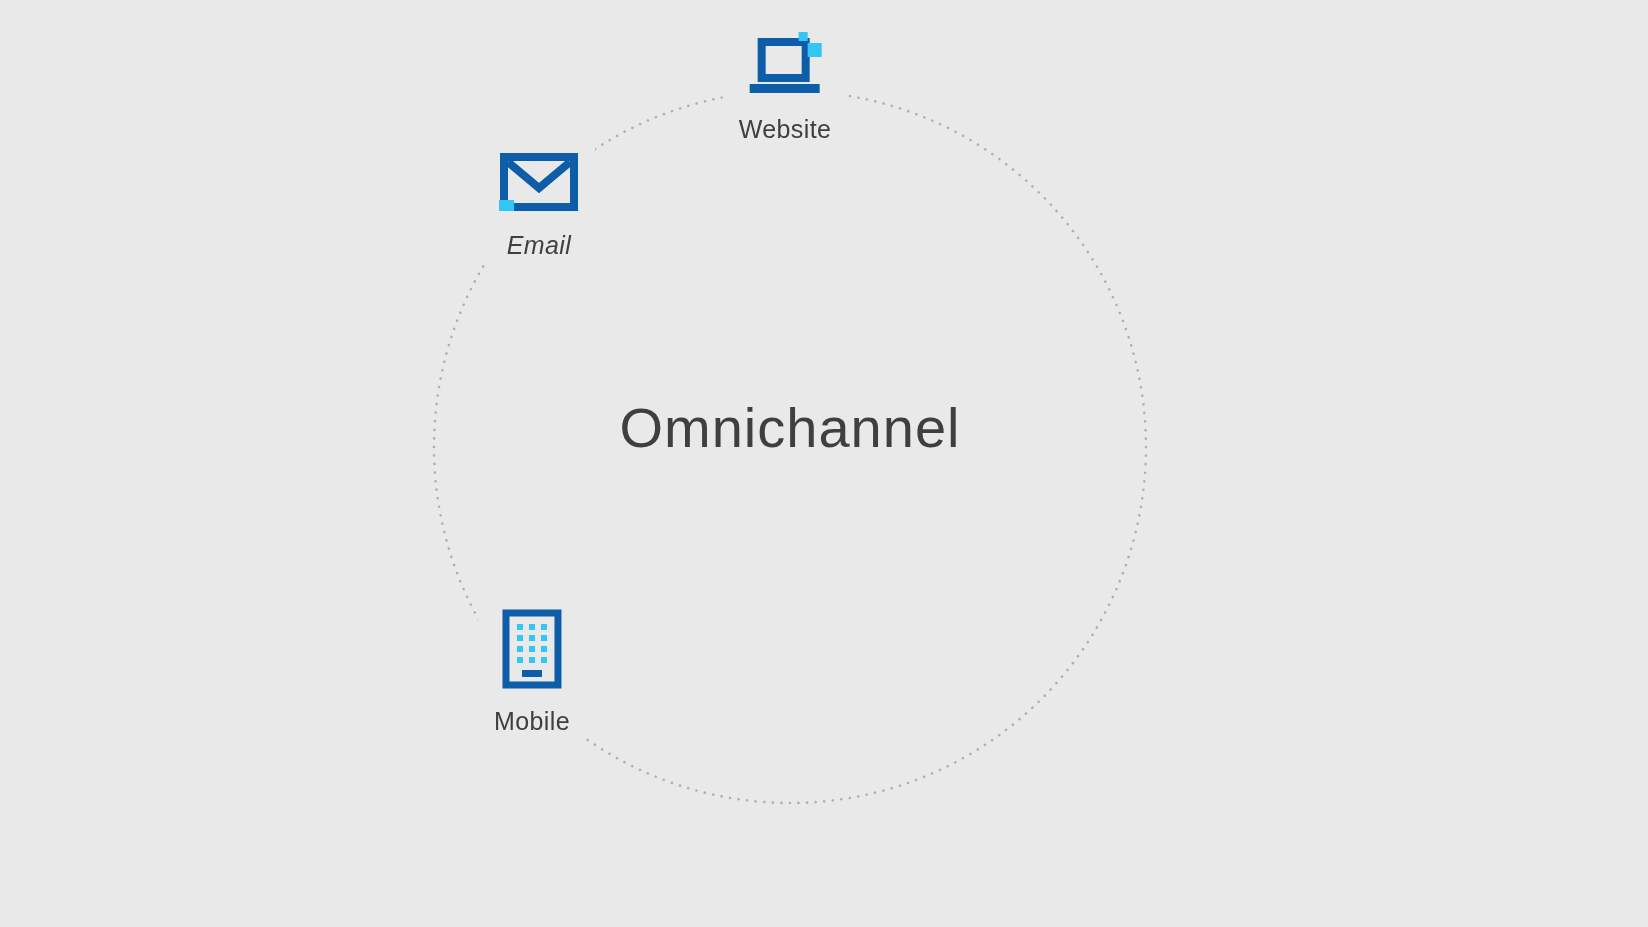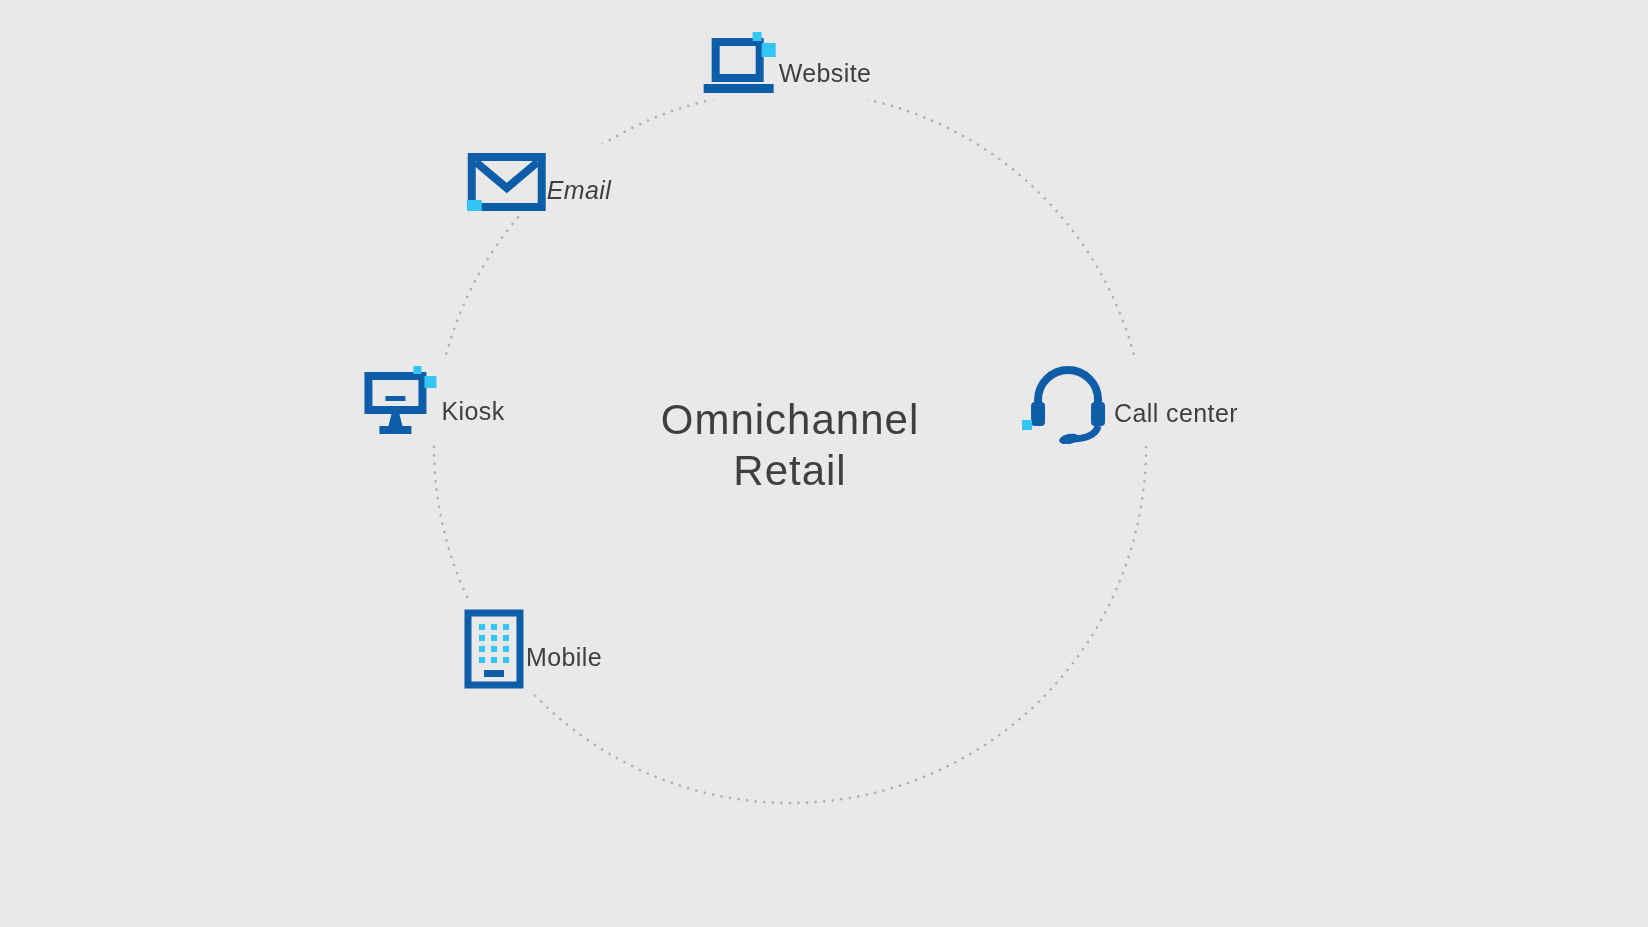--- a/index.html
+++ b/index.html
@@ -32,42 +32,42 @@
     fill:none;
     stroke:var(--dot);
     stroke-width:2.6;
     stroke-dasharray:0.1 8.5;
     stroke-linecap:round;
   }
   .node{
     position:absolute;
     transform:translateX(-50%);
     display:flex;
-    flex-direction:row;
+    flex-direction:column;
     align-items:center;
     background:var(--bg);
     padding:6px 16px 2px 16px;
     z-index:2;
   }
   .node .label{
     margin-top:17px;
     font-size:25px;
     color:var(--text);
     letter-spacing:0.4px;
     white-space:nowrap;
   }
   .center-title{
     position:absolute;
     left:790px;
     top:390px;
     transform:translateX(-50%);
     z-index:2;
     text-align:center;
     color:var(--text);
-    font-size:42px;
+    font-size:56px;
     font-weight:300;
     letter-spacing:1px;
     line-height:1.22;
     background:var(--bg);
     padding:4px 18px;
   }
   
   .s-blue{fill:none;stroke:var(--blue);}
   .f-blue{fill:var(--blue);}
   .f-cyan{fill:var(--cyan);}
@@ -87,45 +87,33 @@
 <body>
 
 <div class="canvas">
 
   <svg class="circle-layer" width="1648" height="927">
     <circle cx="790" cy="447" r="356"></circle>
   </svg>
 
   <div class="center-title">
     <div>Omnichannel</div>
-    <div>Retail</div>
   </div>
 
   <div class="node n-website">
     <svg width="80" height="66" viewBox="0 0 80 66">
       <rect class="s-blue" x="17" y="10" width="44" height="36" stroke-width="8"></rect>
       <rect class="f-blue" x="5" y="52" width="70" height="9"></rect>
       <rect class="f-cyan" x="54" y="0" width="9" height="9"></rect>
       <rect class="f-cyan" x="63" y="11" width="14" height="14"></rect>
     </svg>
     <div class="label">Website</div>
   </div>
 
 
-  <div class="node n-call-center">
-    <svg width="92" height="78" viewBox="0 0 92 78">
-      <path class="s-blue" d="M16 42 v-8 a30 30 0 0 1 60 0 v8" stroke-width="8"></path>
-      <rect class="f-blue" x="9" y="36" width="14" height="24" rx="4"></rect>
-      <rect class="f-blue" x="69" y="36" width="14" height="24" rx="4"></rect>
-      <path class="s-blue" d="M76 60 c-2 9 -13 13 -26 13" stroke-width="7"></path>
-      <ellipse class="f-blue" cx="47" cy="73" rx="10" ry="5" transform="rotate(-12 47 73)"></ellipse>
-      <rect class="f-cyan" x="0" y="54" width="10" height="10"></rect>
-    </svg>
-    <div class="label">Call center</div>
-  </div>
 
 
 
   <div class="node n-mobile">
     <svg width="64" height="82" viewBox="0 0 64 82">
       <rect class="s-blue" x="6" y="5" width="52" height="72" stroke-width="7"></rect>
       <g class="f-cyan">
         <rect x="17" y="16" width="6" height="6"></rect>
           <rect x="29" y="16" width="6" height="6"></rect>
           <rect x="41" y="16" width="6" height="6"></rect>
@@ -137,31 +125,20 @@
           <rect x="41" y="38" width="6" height="6"></rect>
         <rect x="17" y="49" width="6" height="6"></rect>
           <rect x="29" y="49" width="6" height="6"></rect>
           <rect x="41" y="49" width="6" height="6"></rect>
       </g>
       <rect class="f-blue" x="22" y="62" width="20" height="7"></rect>
     </svg>
     <div class="label">Mobile</div>
   </div>
 
-  <div class="node n-kiosk">
-    <svg width="78" height="78" viewBox="0 0 78 78">
-      <rect class="s-blue" x="5" y="12" width="54" height="34" stroke-width="8"></rect>
-      <rect class="f-blue" x="22" y="32" width="20" height="5"></rect>
-      <path class="f-blue" d="M29 46 L25 62 H39 L35 46 Z"></path>
-      <rect class="f-blue" x="16" y="62" width="32" height="8"></rect>
-      <rect class="f-cyan" x="50" y="2" width="8" height="8"></rect>
-      <rect class="f-cyan" x="61" y="12" width="12" height="12"></rect>
-    </svg>
-    <div class="label">Kiosk</div>
-  </div>
 
   <div class="node n-email">
     <svg width="80" height="64" viewBox="0 0 80 64">
       <rect class="s-blue" x="5" y="7" width="70" height="50" stroke-width="8"></rect>
       <polyline class="s-blue" points="9,12 40,38 71,12" stroke-width="8"></polyline>
       <rect class="f-cyan" x="0" y="50" width="15" height="11"></rect>
     </svg>
     <div class="label">Email</div>
   </div>
 

